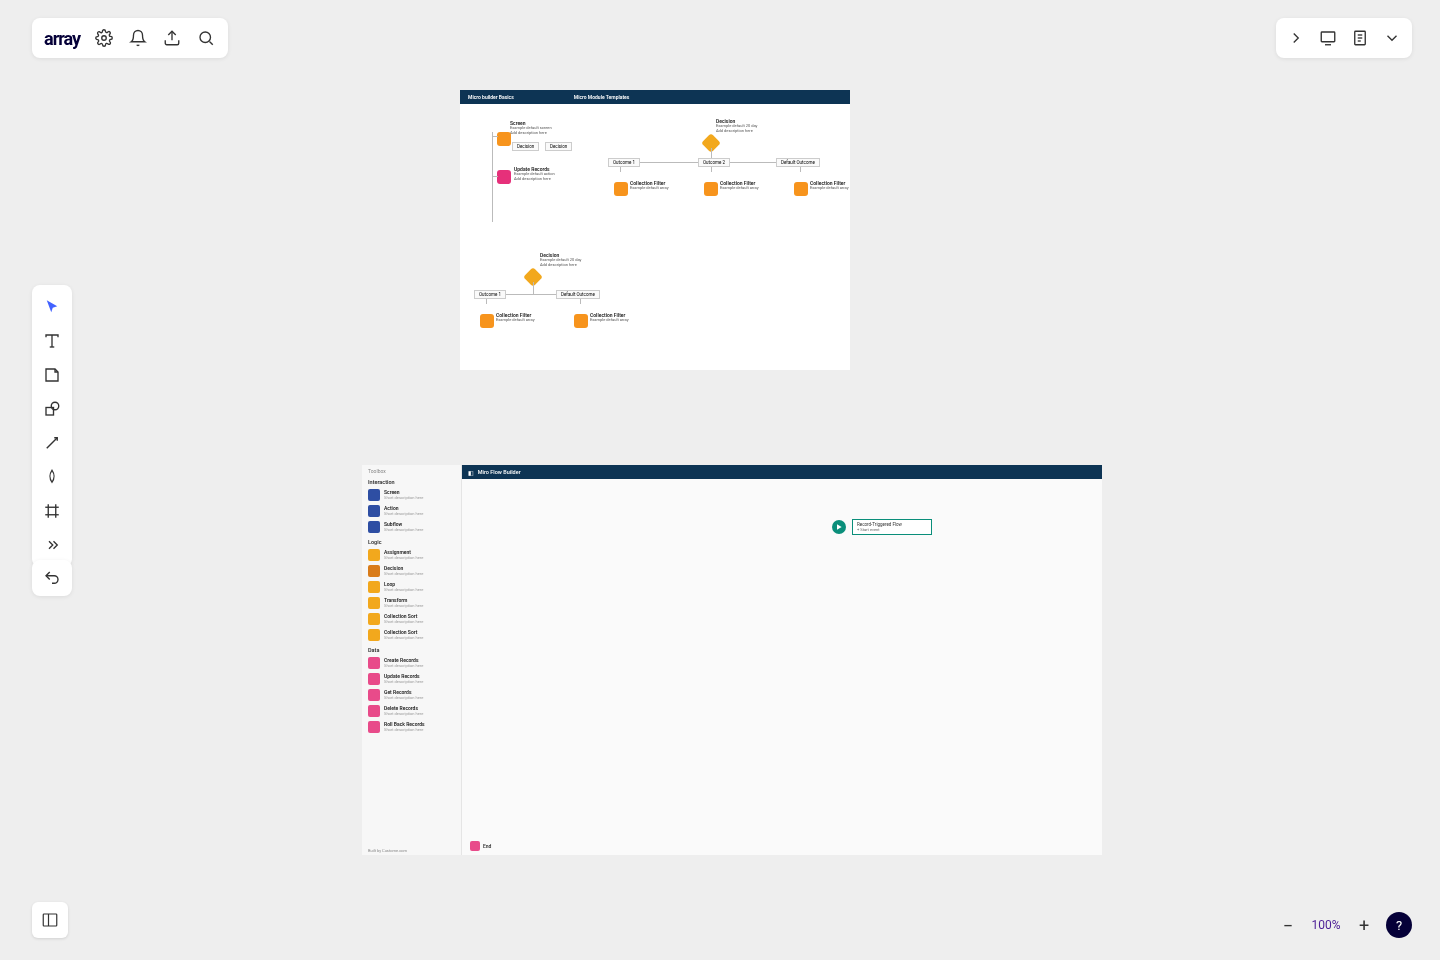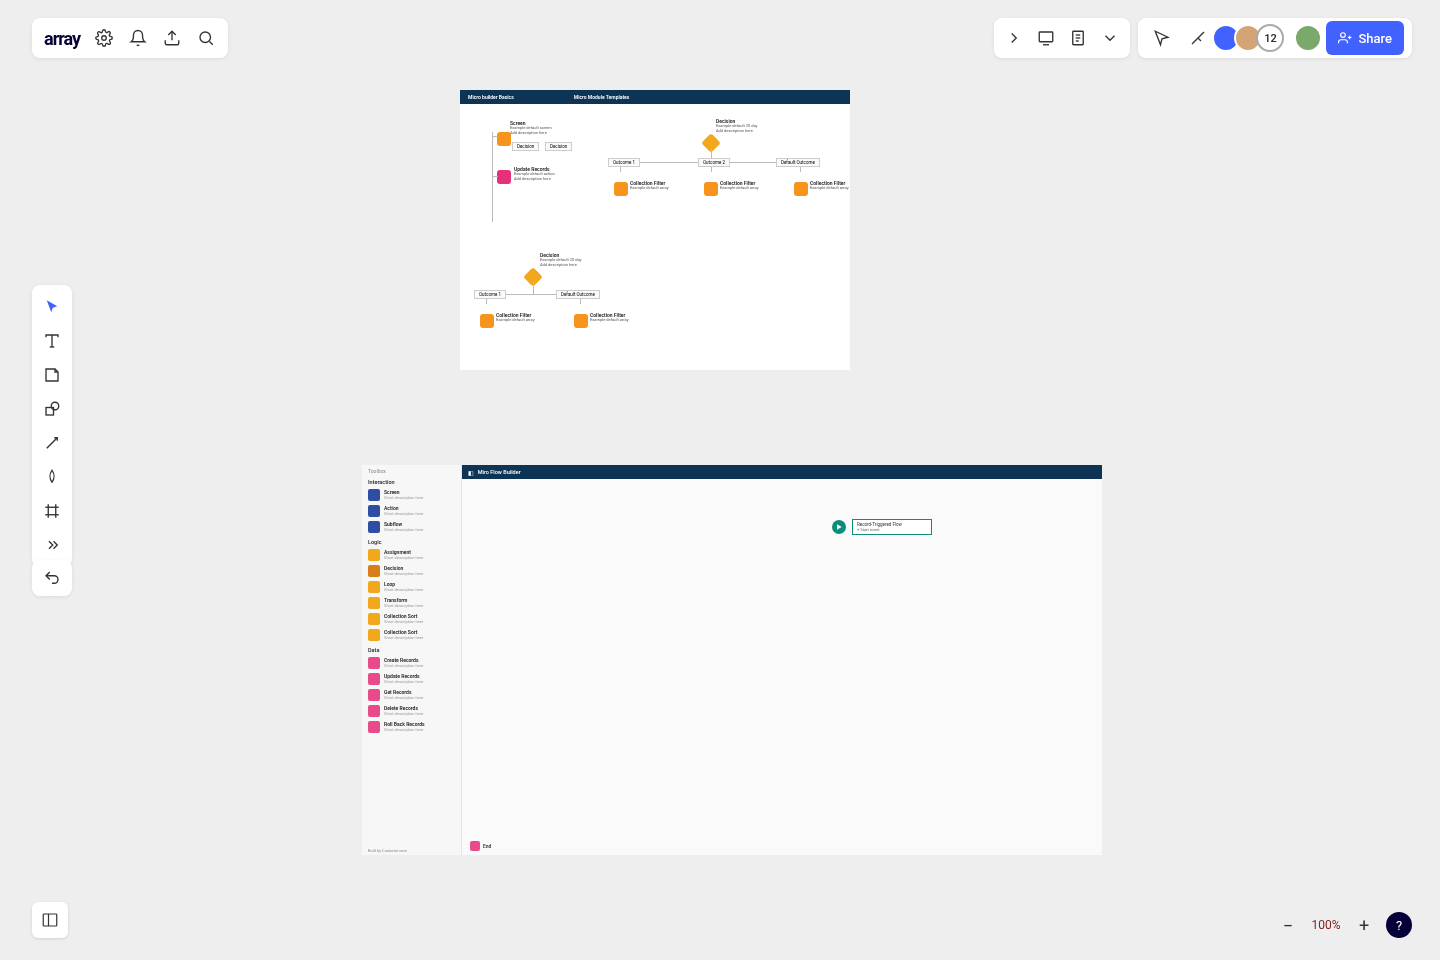--- a/index.html
+++ b/index.html
@@ -55,21 +55,21 @@
   width: 36px; height: 36px; background:#fff; border-radius:6px;
   box-shadow:0 1px 3px rgba(0,0,0,0.12);
   display:flex; align-items:center; justify-content:center; cursor:pointer;
 }
 .panel-toggle svg { width:18px; height:18px; stroke:#333; fill:none; stroke-width:1.6; }
 
 
 .bottom-right { position:absolute; bottom:22px; right:28px; display:flex; align-items:center; gap:10px; }
 .zoom-group { display:flex; align-items:center; gap:8px; }
 .zoom-btn { width:24px; height:24px; display:flex; align-items:center; justify-content:center; cursor:pointer; font-size:18px; color:#333; }
-.zoom-label { font-size:12px; color:#7f1d1d; min-width:36px; text-align:center; }
+.zoom-label { font-size:12px; color:#4c1d95; min-width:36px; text-align:center; }
 .help-btn { width:26px; height:26px; border-radius:50%; background:#050038; color:#fff; display:flex; align-items:center; justify-content:center; font-size:13px; cursor:pointer; }
 
 
 .canvas { position:absolute; top:0; left:0; width:100%; height:100%; }
 .frame { position:absolute; background:#fff; }
 
 
 .frame1 { top: 90px; left: 460px; width: 390px; height: 280px; }
 .frame1-header { background:#0d3454; height:14px; display:flex; align-items:center; padding:0 8px; gap:60px; }
 .frame1-header span { color:#fff; font-size:5px; font-weight:600; }
@@ -165,47 +165,20 @@
           <line x1="9" y1="12" x2="15" y2="12"></line>
           <line x1="9" y1="16" x2="13" y2="16"></line>
         </svg>
       </div>
     <div class="icon-btn">
         <svg viewBox="0 0 24 24">
           <polyline points="6 9 12 15 18 9"></polyline>
         </svg>
       </div>
   </div>
-  <div class="tr-group" style="gap:4px; padding:0 8px;">
-    <div class="icon-btn">
-        <svg viewBox="0 0 24 24">
-          <path d="M3 3l7 18 2-8 8-2z"></path>
-        </svg>
-      </div>
-    <div class="icon-btn">
-        <svg viewBox="0 0 24 24">
-          <path d="M4 20l5-5M9 15l8-8M17 7l3-3M6 18l-2 2M12 12l4 4"></path>
-        </svg>
-      </div>
-    <div class="avatars">
-      <div class="avatar" style="background:#4262ff;"></div>
-      <div class="avatar" style="background:#d4a574;"></div>
-      <div class="avatar avatar-count">12</div>
-    </div>
-    <div class="avatar" style="background:#7ba86b; margin-left:6px;"></div>
-    <div class="share-btn">
-      <svg viewBox="0 0 24 24">
-          <path d="M16 21v-2a4 4 0 0 0-4-4H5a4 4 0 0 0-4 4v2"></path>
-          <circle cx="8.5" cy="7" r="4"></circle>
-          <line x1="20" y1="8" x2="20" y2="14"></line>
-          <line x1="23" y1="11" x2="17" y2="11"></line>
-        </svg>
-      <span>Share</span>
-    </div>
-  </div>
 </div>
 
 <div class="left-tools">
   <div class="tool">
       <svg viewBox="0 0 24 24" style="fill:#4262ff;stroke:none;">
         <path d="M5 3l14 8-6 2-2 6z"></path>
       </svg>
     </div>
   <div class="tool">
       <svg viewBox="0 0 24 24">

